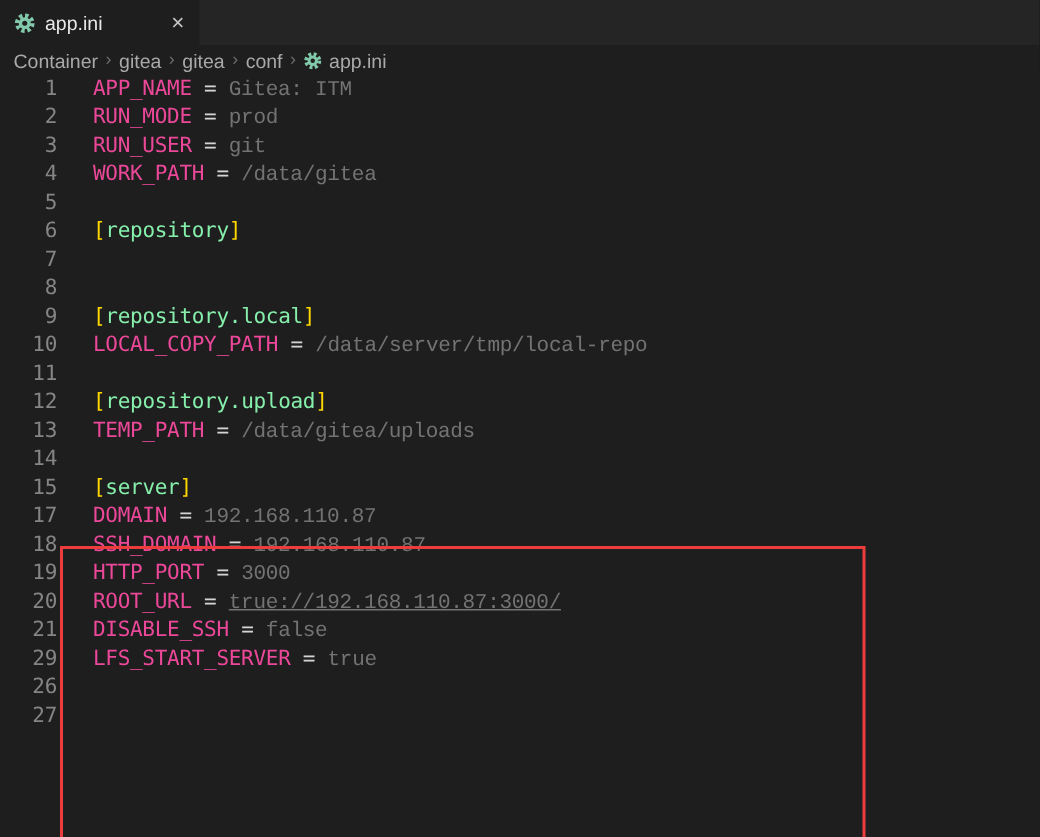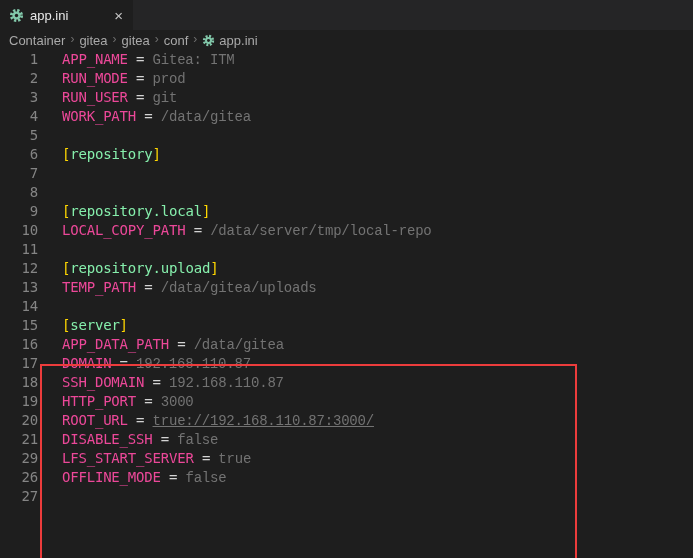--- a/index.html
+++ b/index.html
@@ -92,26 +92,25 @@
         <div class="line"><span class="ln">6</span><span class="content"><span class="tok-bracket">[</span><span class="tok-section">repository</span><span class="tok-bracket">]</span></span></div>
         <div class="line"><span class="ln">7</span></div>
         <div class="line"><span class="ln">8</span><span class="content"></span></div>
         <div class="line"><span class="ln">9</span><span class="content"><span class="tok-bracket">[</span><span class="tok-section">repository.local</span><span class="tok-bracket">]</span></span></div>
         <div class="line"><span class="ln">10</span><span class="content"><span class="tok-key">LOCAL_COPY_PATH</span><span class="tok-op"> = </span><span class="tok-val">/data/server/tmp/local-repo</span></span></div>
         <div class="line"><span class="ln">11</span><span class="content"></span></div>
         <div class="line"><span class="ln">12</span><span class="content"><span class="tok-bracket">[</span><span class="tok-section">repository.upload</span><span class="tok-bracket">]</span></span></div>
         <div class="line"><span class="ln">13</span><span class="content"><span class="tok-key">TEMP_PATH</span><span class="tok-op"> = </span><span class="tok-val">/data/gitea/uploads</span></span></div>
         <div class="line"><span class="ln">14</span><span class="content"></span></div>
         <div class="line"><span class="ln">15</span><span class="content"><span class="tok-bracket">[</span><span class="tok-section">server</span><span class="tok-bracket">]</span></span></div>
-        <div class="line"><span class="ln">16</span><span class="content"><span class="tok-key">APP_DATA_PATH</span><span class="tok-op"> = </span><span class="tok-val">/data/gitea</span></span></div>
         <div class="line"><span class="ln">17</span><span class="content"><span class="tok-key">DOMAIN</span><span class="tok-op"> = </span><span class="tok-val">192.168.110.87</span></span></div>
         <div class="line"><span class="ln">18</span><span class="content"><span class="tok-key">SSH_DOMAIN</span><span class="tok-op"> = </span><span class="tok-val">192.168.110.87</span></span></div>
         <div class="line"><span class="ln">19</span><span class="content"><span class="tok-key">HTTP_PORT</span><span class="tok-op"> = </span><span class="tok-val">3000</span></span></div>
         <div class="line"><span class="ln">20</span><span class="content"><span class="tok-key">ROOT_URL</span><span class="tok-op"> = </span><span class="tok-val tok-link">true://192.168.110.87:3000/</span></span></div>
         <div class="line"><span class="ln">21</span><span class="content"><span class="tok-key">DISABLE_SSH</span><span class="tok-op"> = </span><span class="tok-val">false</span></span></div>
         <div class="line"><span class="ln">29</span><span class="content"><span class="tok-key">LFS_START_SERVER</span><span class="tok-op"> = </span><span class="tok-val">true</span></span></div>
-        <div class="line"><span class="ln">26</span><span class="content"><span class="tok-key">OFFLINE_MODE</span><span class="tok-op"> = </span><span class="tok-val">false</span></span></div>
+        <div class="line"><span class="ln">26</span></div>
         <div class="line"><span class="ln">27</span><span class="content"></span></div>
       </div>
     <div class="red-box"></div>
   </div>
 
 </div>
 
 </body></html>

